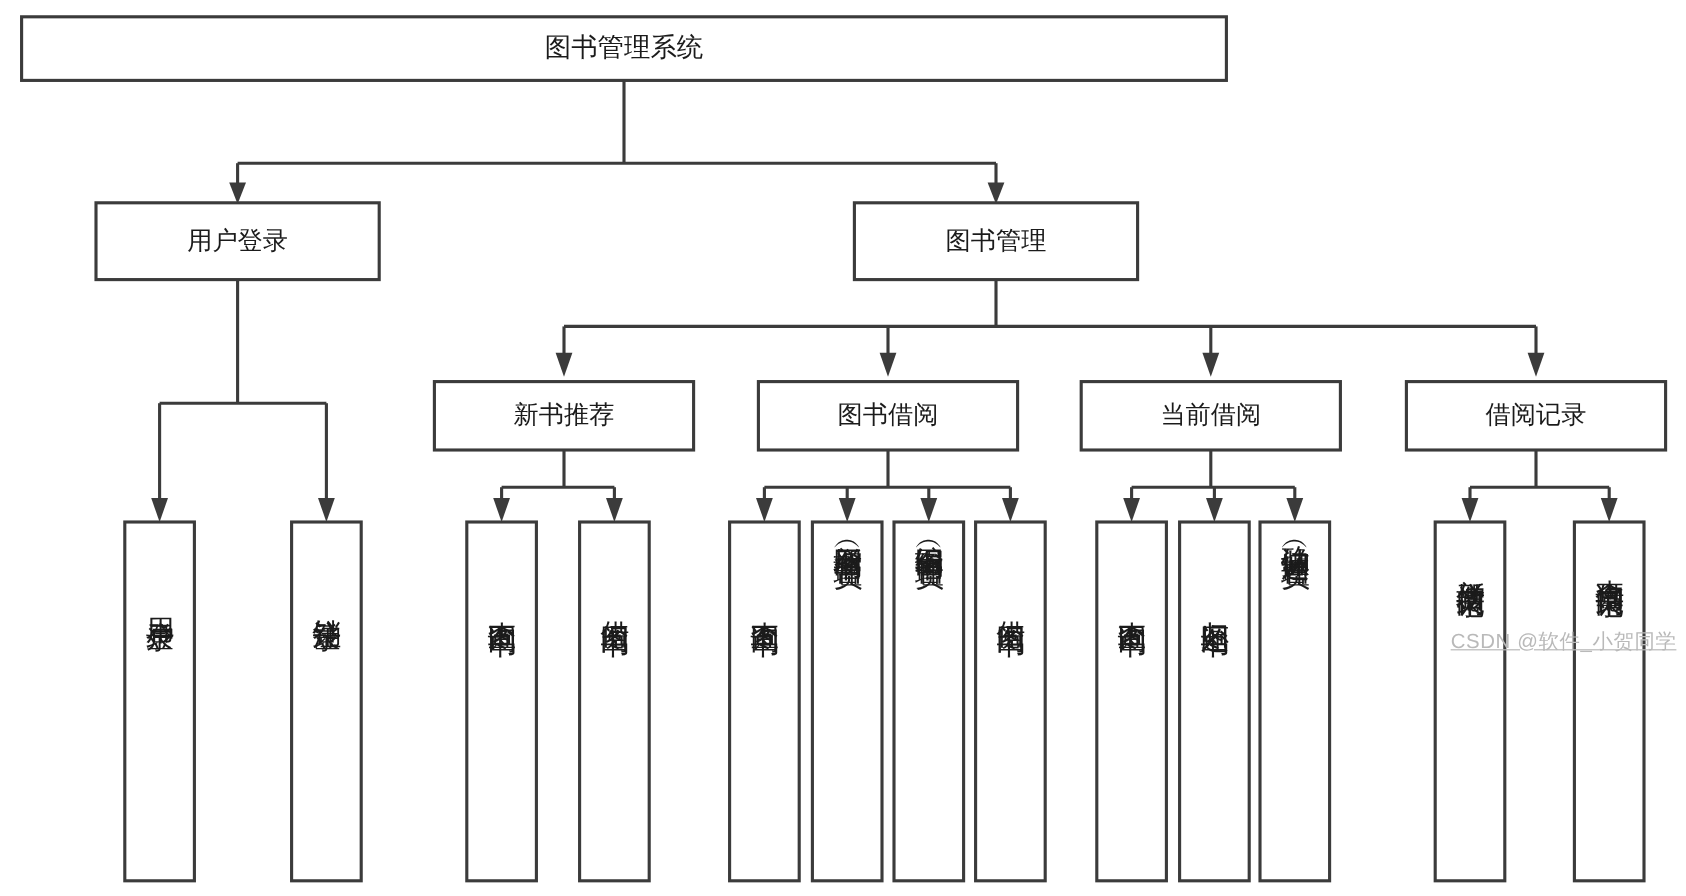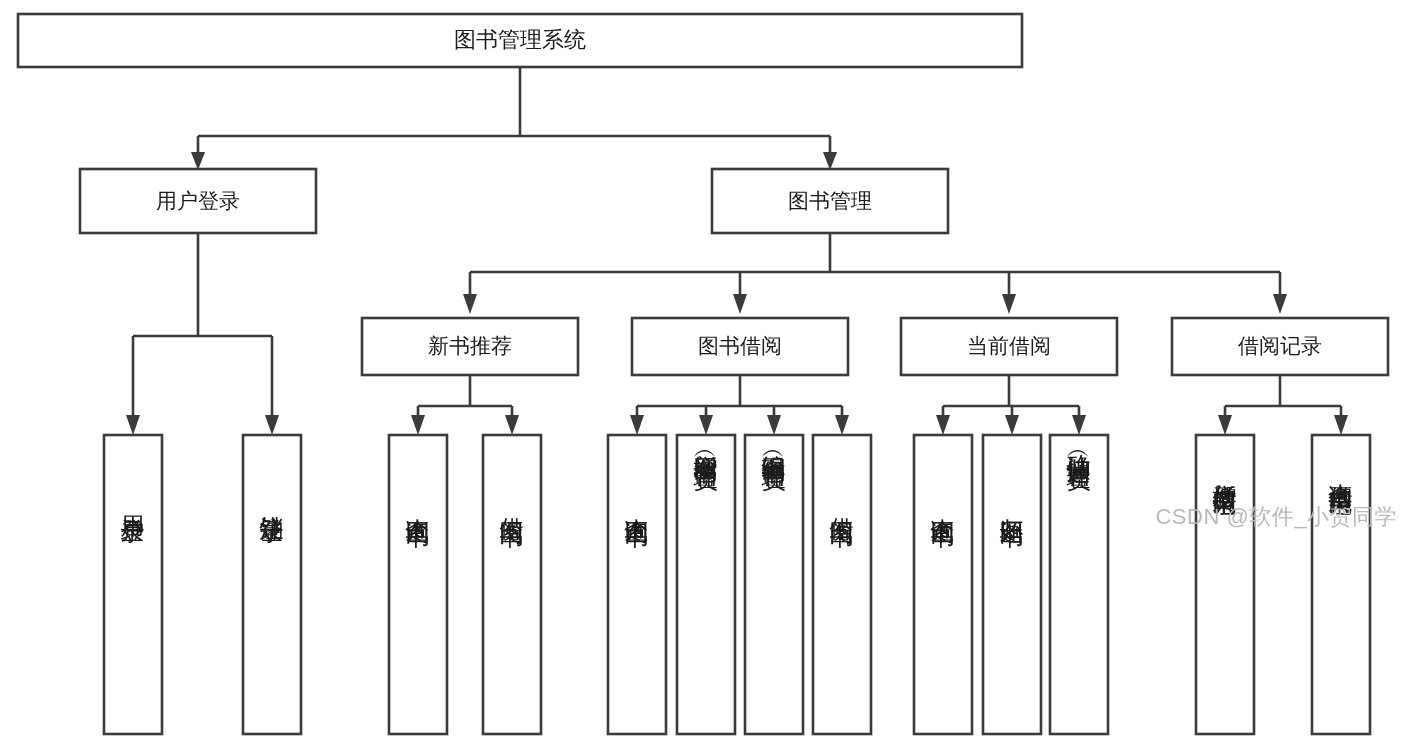--- a/index.html
+++ b/index.html
@@ -60,27 +60,28 @@
     font-family: "Liberation Sans", "DejaVu Sans", sans-serif;
     font-size: 24px;
     fill: #1b1b1b;
     text-anchor: middle;
     writing-mode: vertical-rl;
     letter-spacing: 2px;
   }
   .watermark {
     position: absolute;
     right: 8px;
-    bottom: 20px;
-    font-family: "Liberation Sans", "DejaVu Sans", sans-serif;
-    font-size: 22px;
+    bottom: 6px;
+    font-family: "Liberation Sans", "DejaVu Sans", sans-serif;
+    font-size: 17px;
     color: #b9b9b9;
     white-space: nowrap;
     user-select: none;
     letter-spacing: 0.5px;
+    text-decoration: underline;
   }
 </style>
 </head>
 <body>
 
 <div id="diagram-root">
 
   <svg class="diagram" viewBox="0 0 1405 747" xmlns="http://www.w3.org/2000/svg">
 
     <g>

